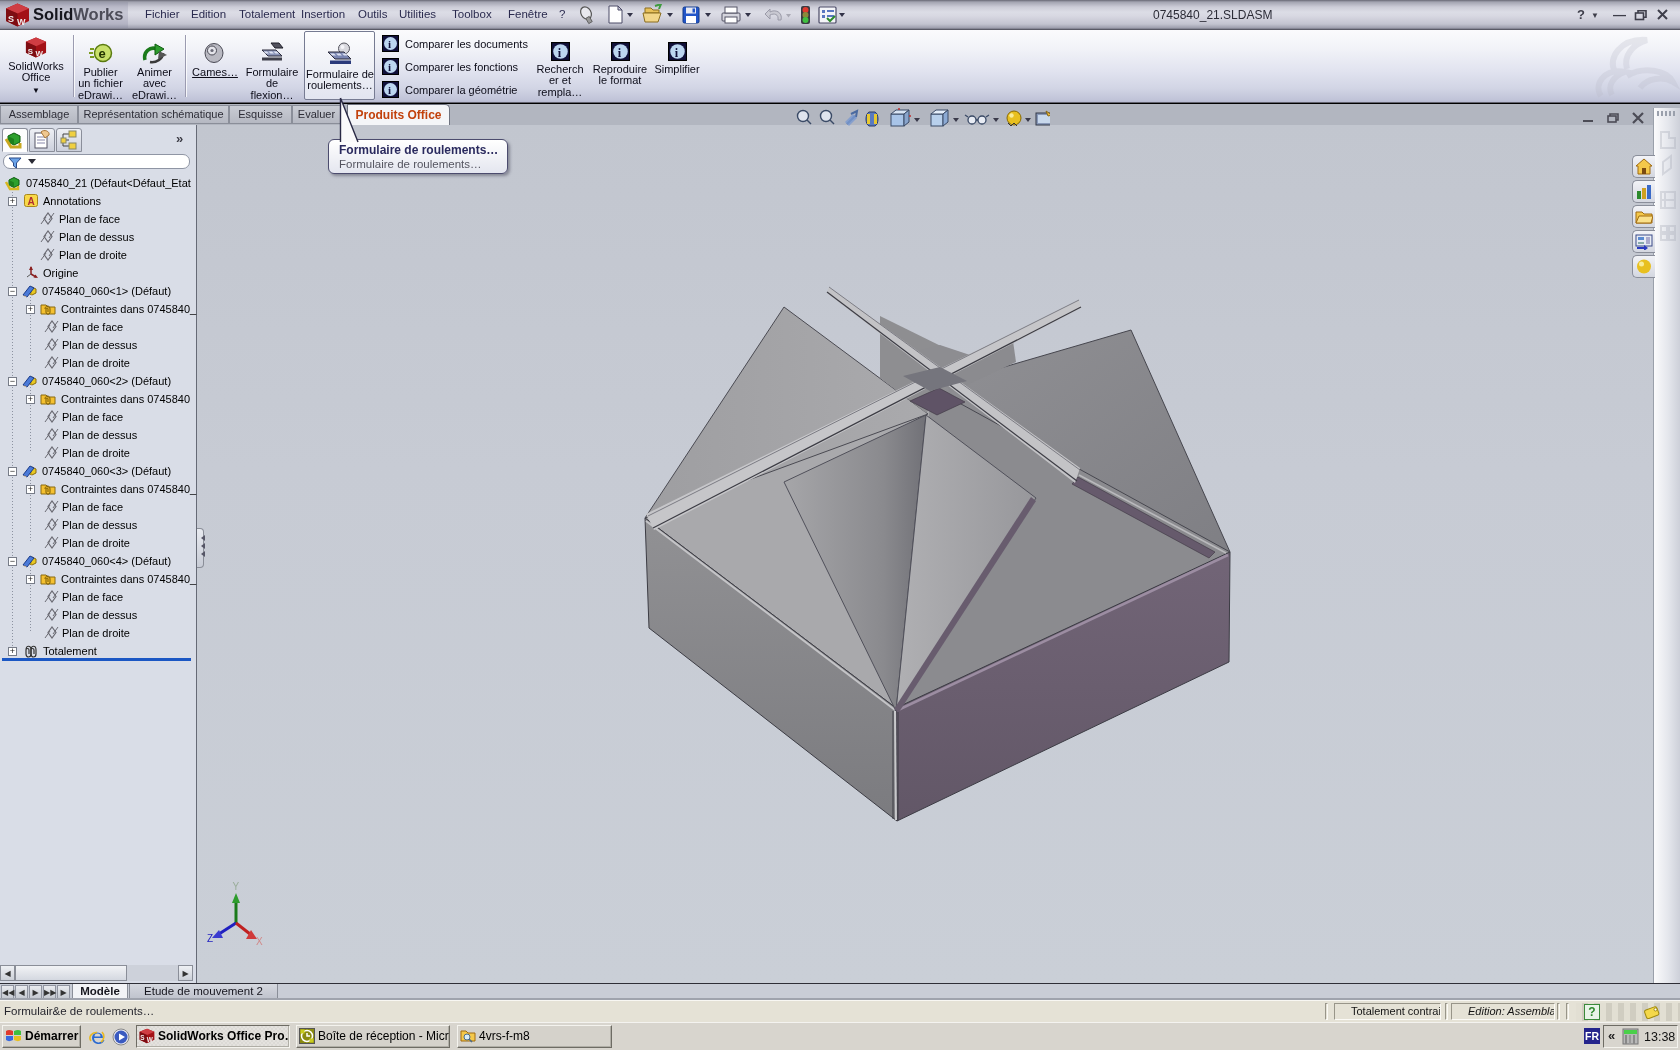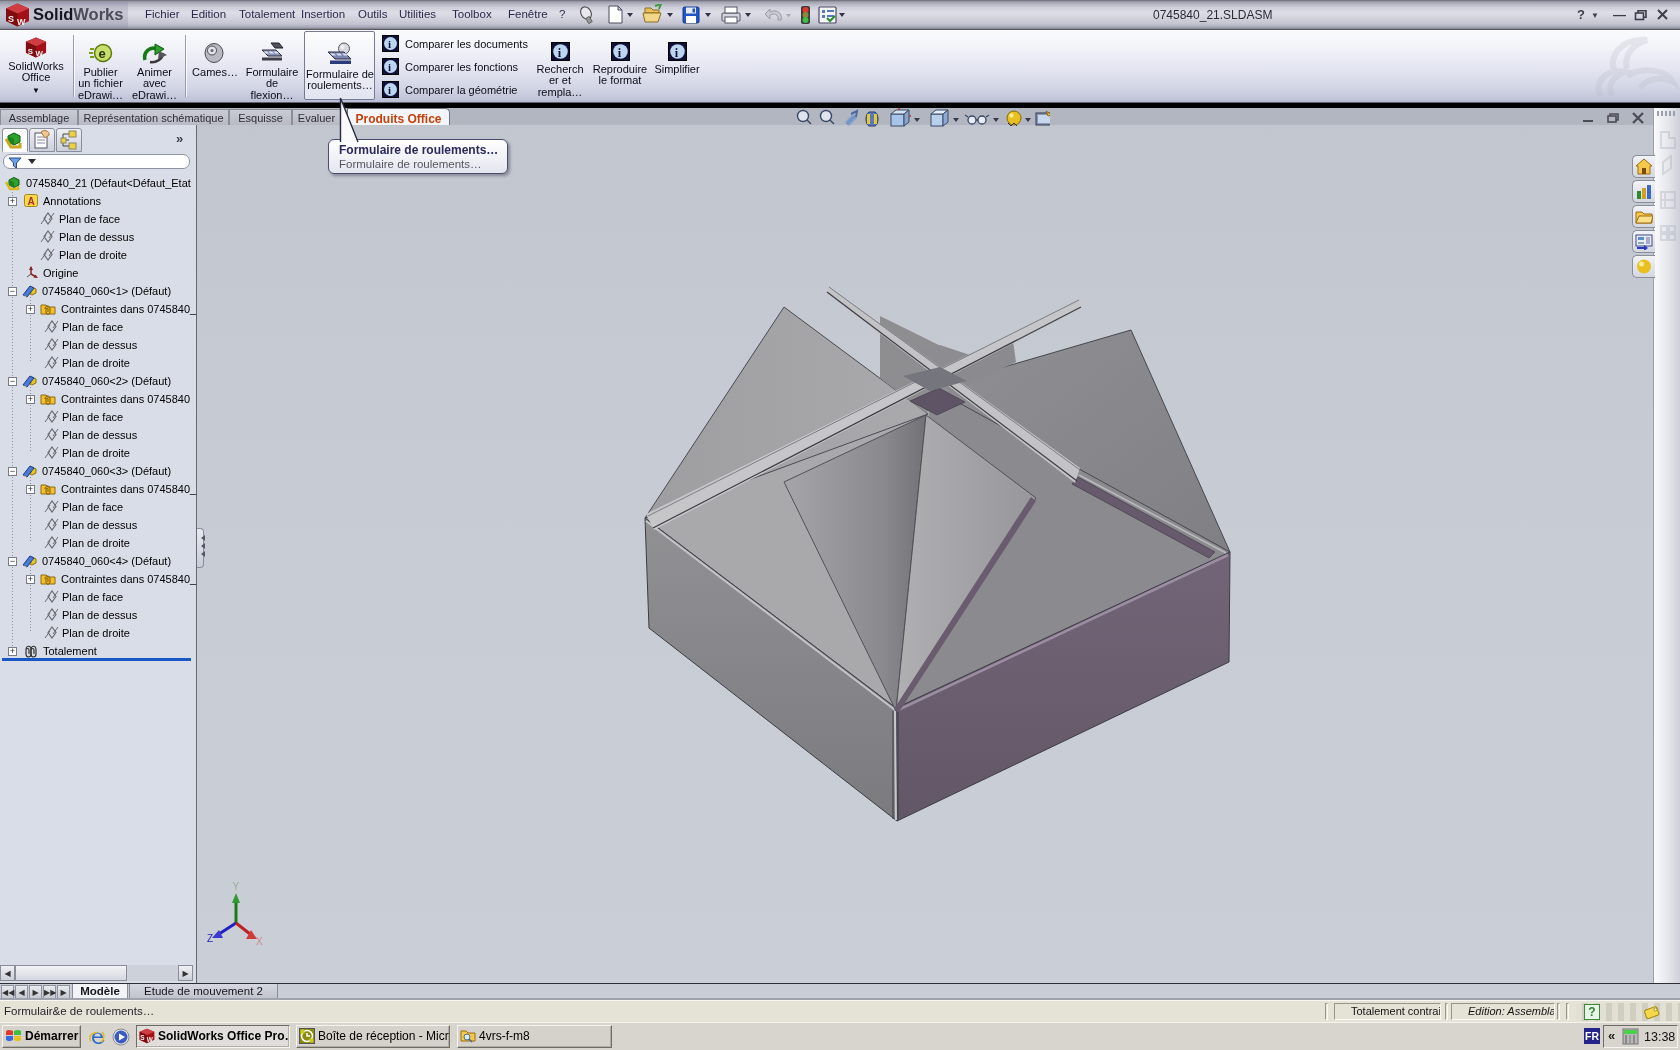--- a/index.html
+++ b/index.html
@@ -22,21 +22,21 @@
   background:linear-gradient(to bottom,#fbfbfd 0,#f2f3f8 18px,#e2e4f0 40px,#d2d5e5 58px,#c0c3d8 70px,#b4b7cf 73px);
   border-bottom:1px solid #62626e; }
 .bigbtn { position:absolute; text-align:center; font-size:11px; color:#0c0c18; line-height:11.5px; }
 .bigbtn svg, .bigbtn .bicon { display:inline-block; }
 .sep { position:absolute; top:5px; width:1px; height:62px; background:#9b9bb0; box-shadow:1px 0 0 rgba(255,255,255,0.8); }
 #pressedbtn { position:absolute; left:304px; top:1px; width:71px; height:69px; border:1px solid #767b92; border-radius:2px;
   background:linear-gradient(to bottom,#fdfdfe,#eceef5 60%,#e2e5f0); }
 .cmpitem { position:absolute; left:382px; font-size:11px; color:#0c0c18; height:18px; line-height:18px; white-space:nowrap; }
 
 
-#tabrow { position:absolute; left:0; top:103px; width:1680px; height:25px; background:#b2b6c0; border-top:5px solid #000000; }
+#tabrow { position:absolute; left:0; top:103px; width:1680px; height:25px; background:#b2b6c0; border-top:1px solid #000000; }
 .rtab { position:absolute; top:1px; height:19px; line-height:17px; font-size:11px; color:#2e2e38; text-align:center;
   background:linear-gradient(#c9ccd4,#b5b8c2); border:1px solid #8a8e99; }
 #activetab { position:absolute; top:0px; height:25px; line-height:20px; font-size:12px; font-weight:bold; color:#c2410c;
   background:#f4f5f8; border:1px solid #6f7380; border-bottom:none; border-radius:0 5px 0 0; text-align:center; }
 
 
 #leftpanel { position:absolute; left:0; top:125px; width:197px; height:858px; background:#d9dde7; border-right:1px solid #666a76; }
 .ptab { position:absolute; top:3px; width:26px; height:24px; border:1px solid #8a8e9a; border-radius:3px 3px 0 0;
   background:linear-gradient(#eef0f5,#ccd0dc); }
 #filterbox { position:absolute; left:3px; top:29px; width:187px; height:15px; background:#fff; border:1px solid #8f95a4; border-radius:7px; }
@@ -177,21 +177,21 @@
   </div>
   <div class="bigbtn" style="left:127px;top:12px;width:55px;">
     <svg width="26" height="22" viewBox="0 0 26 22">
       <path d="M3 18 C1 10 8 4 15 7" fill="none" stroke="#1a7a1a" stroke-width="3.5"></path>
       <polygon points="13,2 22,7 13,13" fill="#2d9c2d" stroke="#0f5c0f" stroke-width="1"></polygon>
       <path d="M8 20 C14 21 21 17 21 11" fill="none" stroke="#3a3a3a" stroke-width="2.5"></path>
       <polygon points="17,9 25,13 16,17" fill="#555"></polygon>
     </svg><br>Animer<br>avec<br>eDrawi…
   </div>
   <div class="sep" style="left:185px"></div>
-  <div class="bigbtn" style="left:188px;top:12px;width:54px;">
+  <div class="bigbtn" style="left:188px;top:12px;width:54px;text-decoration:underline;">
     <svg width="24" height="22" viewBox="0 0 24 22">
       <ellipse cx="11" cy="11" rx="9" ry="9.5" fill="#b9b9c2" stroke="#4a4a55" stroke-width="1"></ellipse>
       <ellipse cx="9" cy="8.5" rx="4.5" ry="4.5" fill="#e4e4ea" stroke="#4a4a55" stroke-width="1"></ellipse>
       <circle cx="9" cy="8.5" r="1.6" fill="#6a6a78"></circle>
     </svg><br>Cames…
   </div>
   <div class="bigbtn" style="left:243px;top:12px;width:58px;">
     <svg width="26" height="22" viewBox="0 0 26 22">
       <polygon points="3,8 17,8 23,14 9,14" fill="#8a94b8" stroke="#2a2a3a" stroke-width="1"></polygon>
       <polygon points="4.5,9.5 8,9.5 10,11.5 6.5,11.5" fill="#dde2f2"></polygon>

